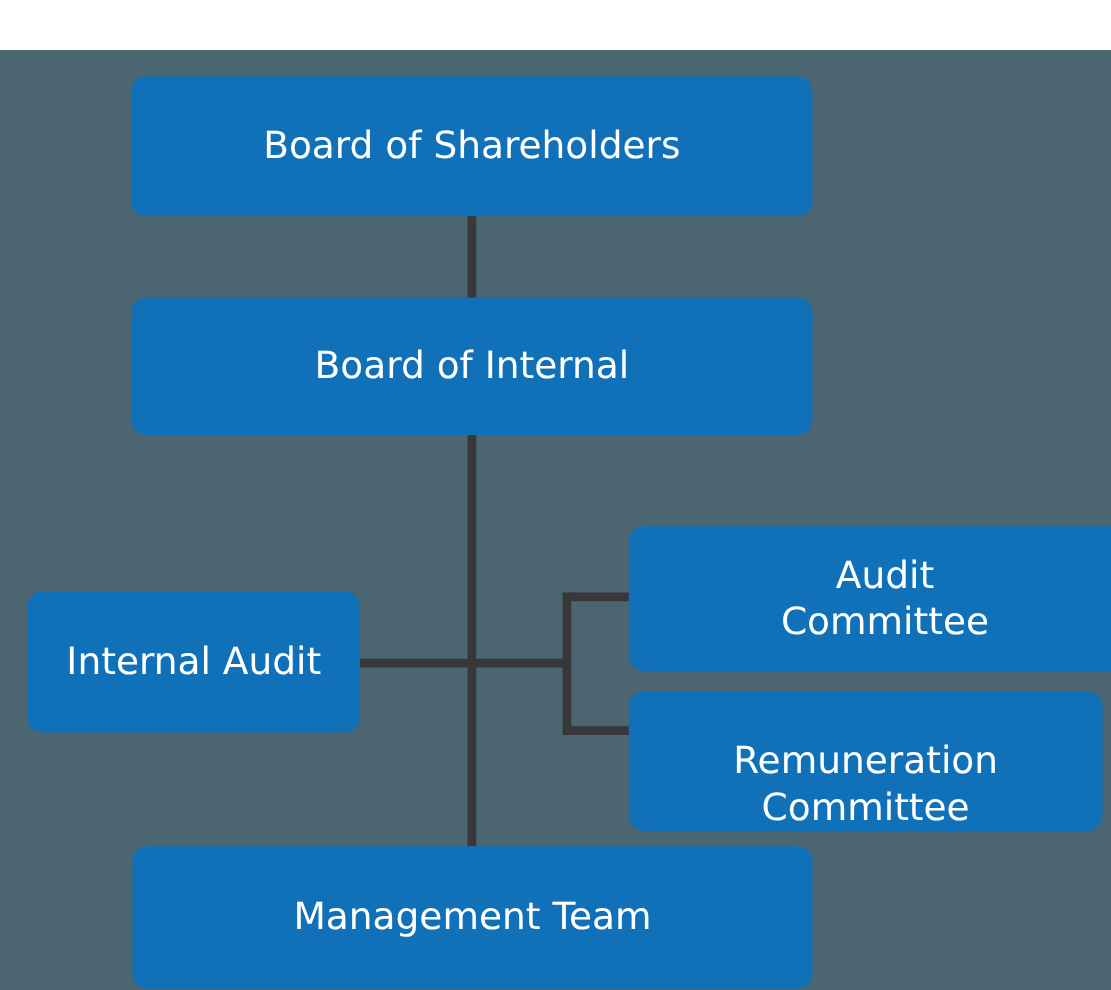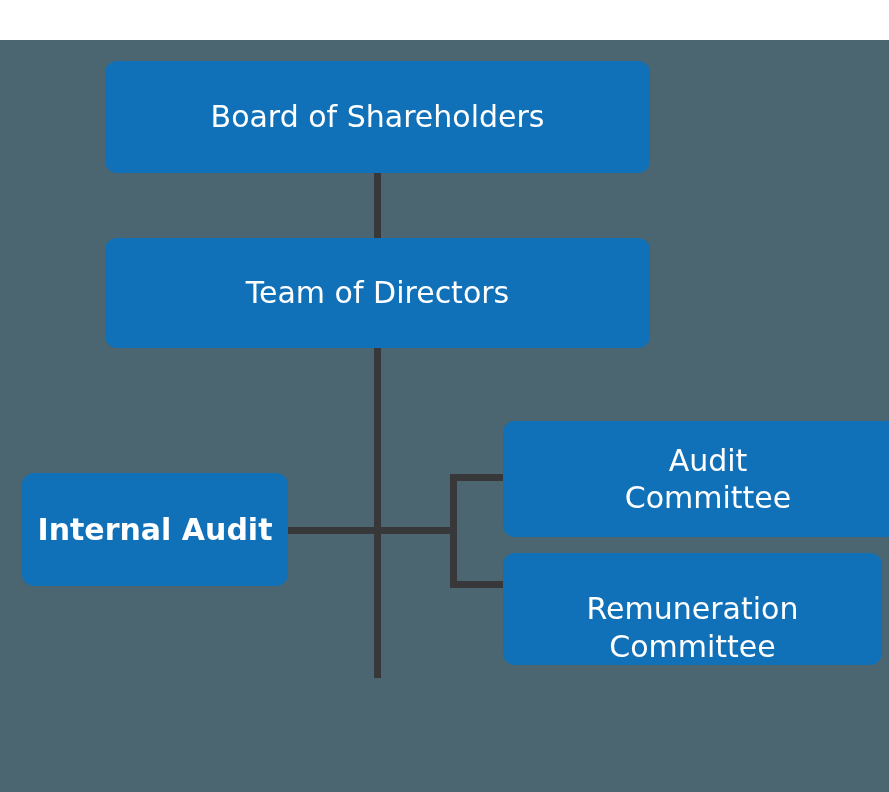--- a/index.html
+++ b/index.html
@@ -27,21 +27,21 @@
     line-height: 1.25;
   }
   .node .label { white-space: pre-line; }
   .connector {
     position: absolute;
     background: #38383B;
   }
   
   .n-shareholders   { left: 105px; top: 21px;  width: 545px; height: 112px; }
   .n-directors      { left: 105px; top: 198px; width: 545px; height: 110px; }
-  .n-internal-audit { left: 22px;  top: 433px; width: 266px; height: 113px; font-weight: bold; }
+  .n-internal-audit { left: 22px;  top: 433px; width: 266px; height: 113px; }
   .n-audit-comm     { left: 503px; top: 381px; width: 410px; height: 116px; }
   .n-remun-comm     { left: 503px; top: 513px; width: 379px; height: 112px; align-items: flex-end; }
   .n-management     { left: 106px; top: 637px; width: 544px; height: 114px; }
   
   .c-sh-dir    { left: 374px; top: 132px; width: 7px;   height: 67px;  }
   .c-dir-mgmt  { left: 374px; top: 307px; width: 7px;   height: 331px; }
   .c-h-main    { left: 287px; top: 487px; width: 167px; height: 7px;   }
   .c-branch-v  { left: 450px; top: 434px; width: 7px;   height: 114px; }
   .c-branch-t  { left: 455px; top: 434px; width: 49px;  height: 7px;   }
   .c-branch-b  { left: 455px; top: 541px; width: 49px;  height: 7px;   }
@@ -56,31 +56,34 @@
   <div class="connector c-h-main"></div>
   <div class="connector c-branch-v"></div>
   <div class="connector c-branch-t"></div>
   <div class="connector c-branch-b"></div>
 
   <div class="node n-shareholders">
     <span class="label">Board of Shareholders</span>
   </div>
 
   <div class="node n-directors">
-    <span class="label">Team of Directors</span>
+    <span class="label">Board of Internal</span>
   </div>
 
   <div class="node n-internal-audit">
     <span class="label">Internal Audit</span>
   </div>
 
   <div class="node n-audit-comm">
     <span class="label">Audit
 Committee</span>
   </div>
 
   <div class="node n-remun-comm">
     <span class="label">Remuneration
 Committee</span>
   </div>
 
+  <div class="node n-management">
+    <span class="label">Management Team</span>
+  </div>
 
 </div>
 
 </body></html>

